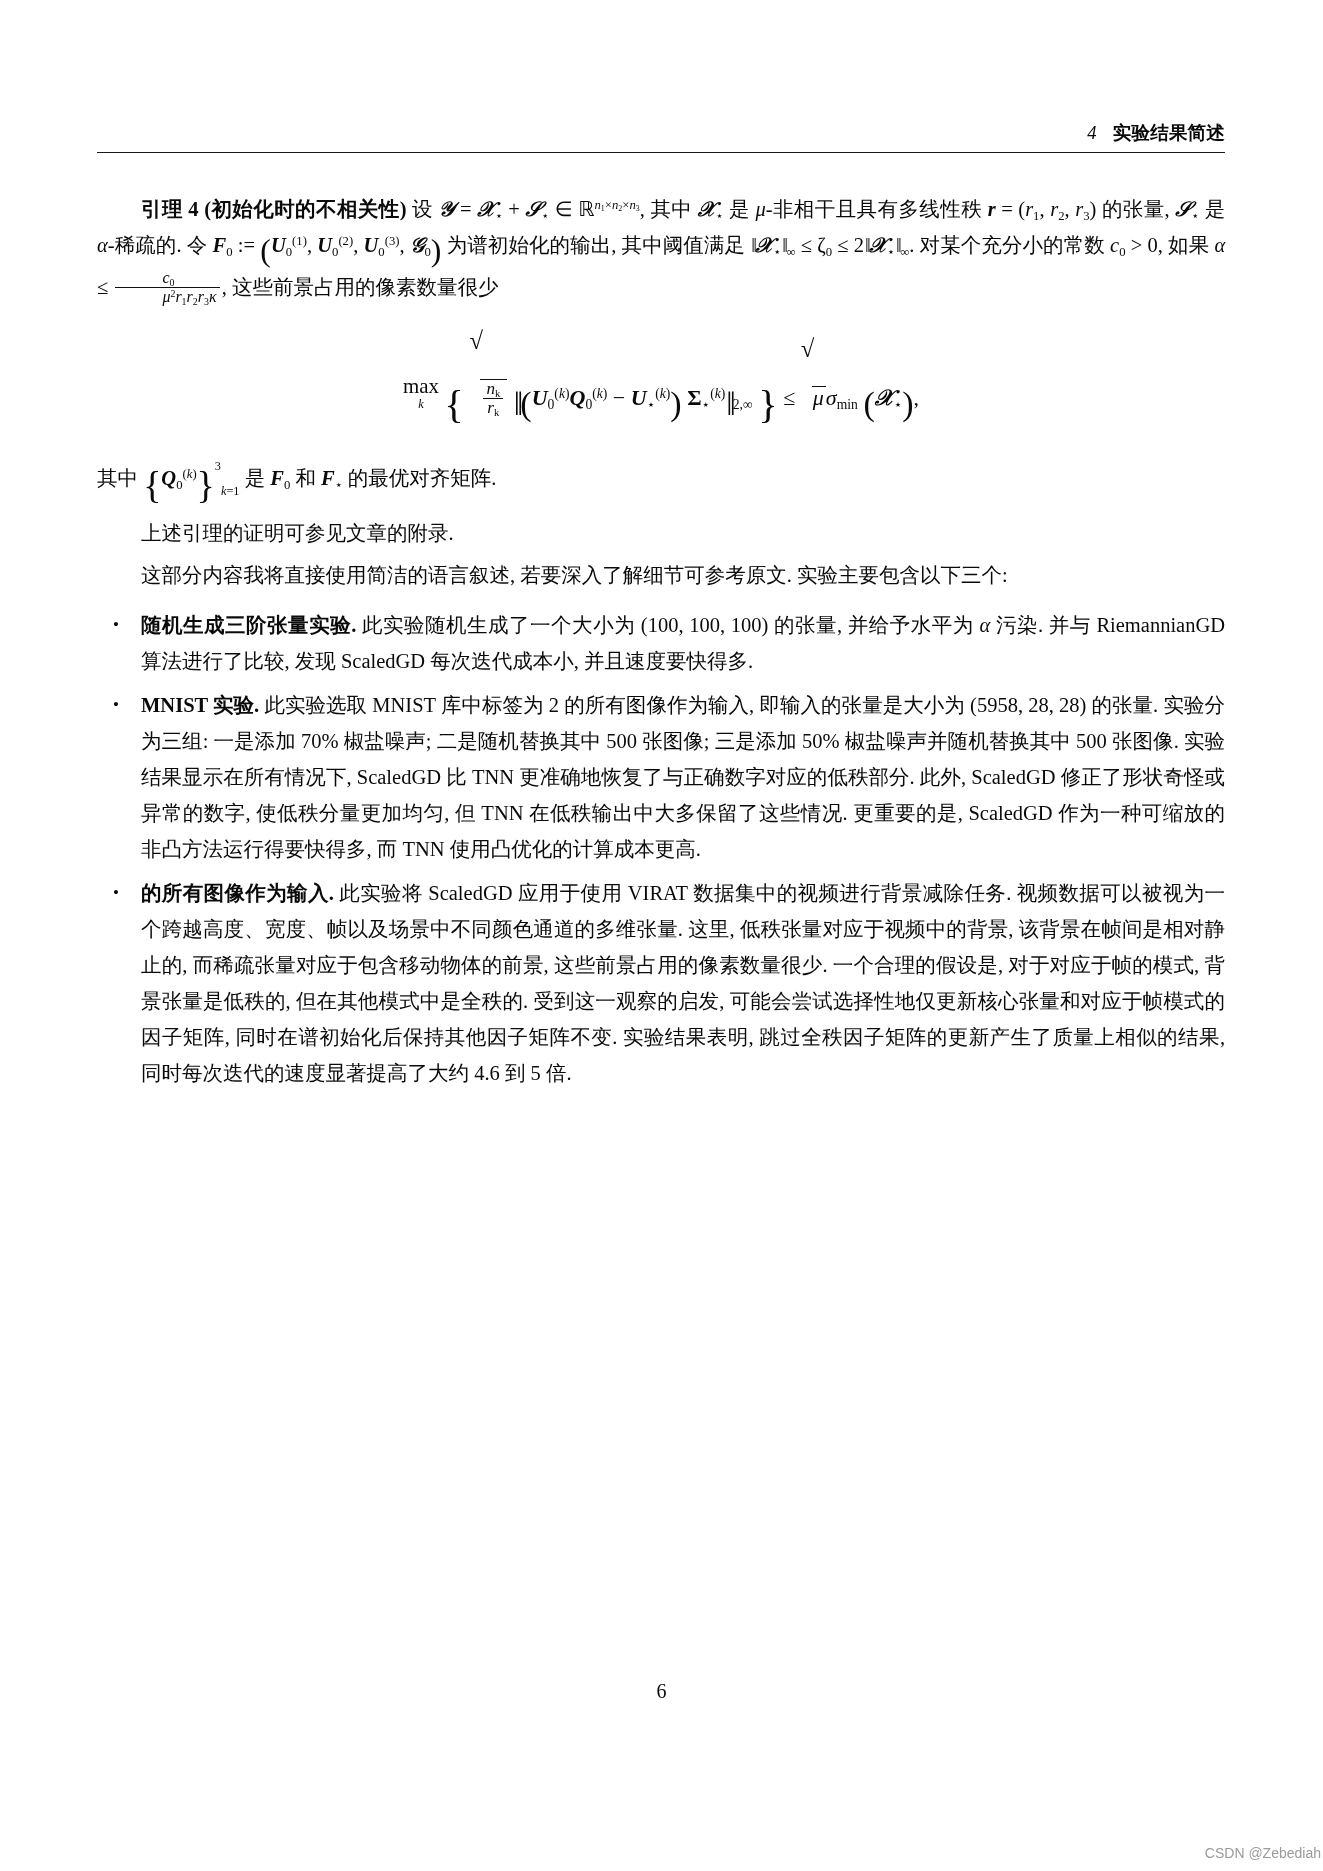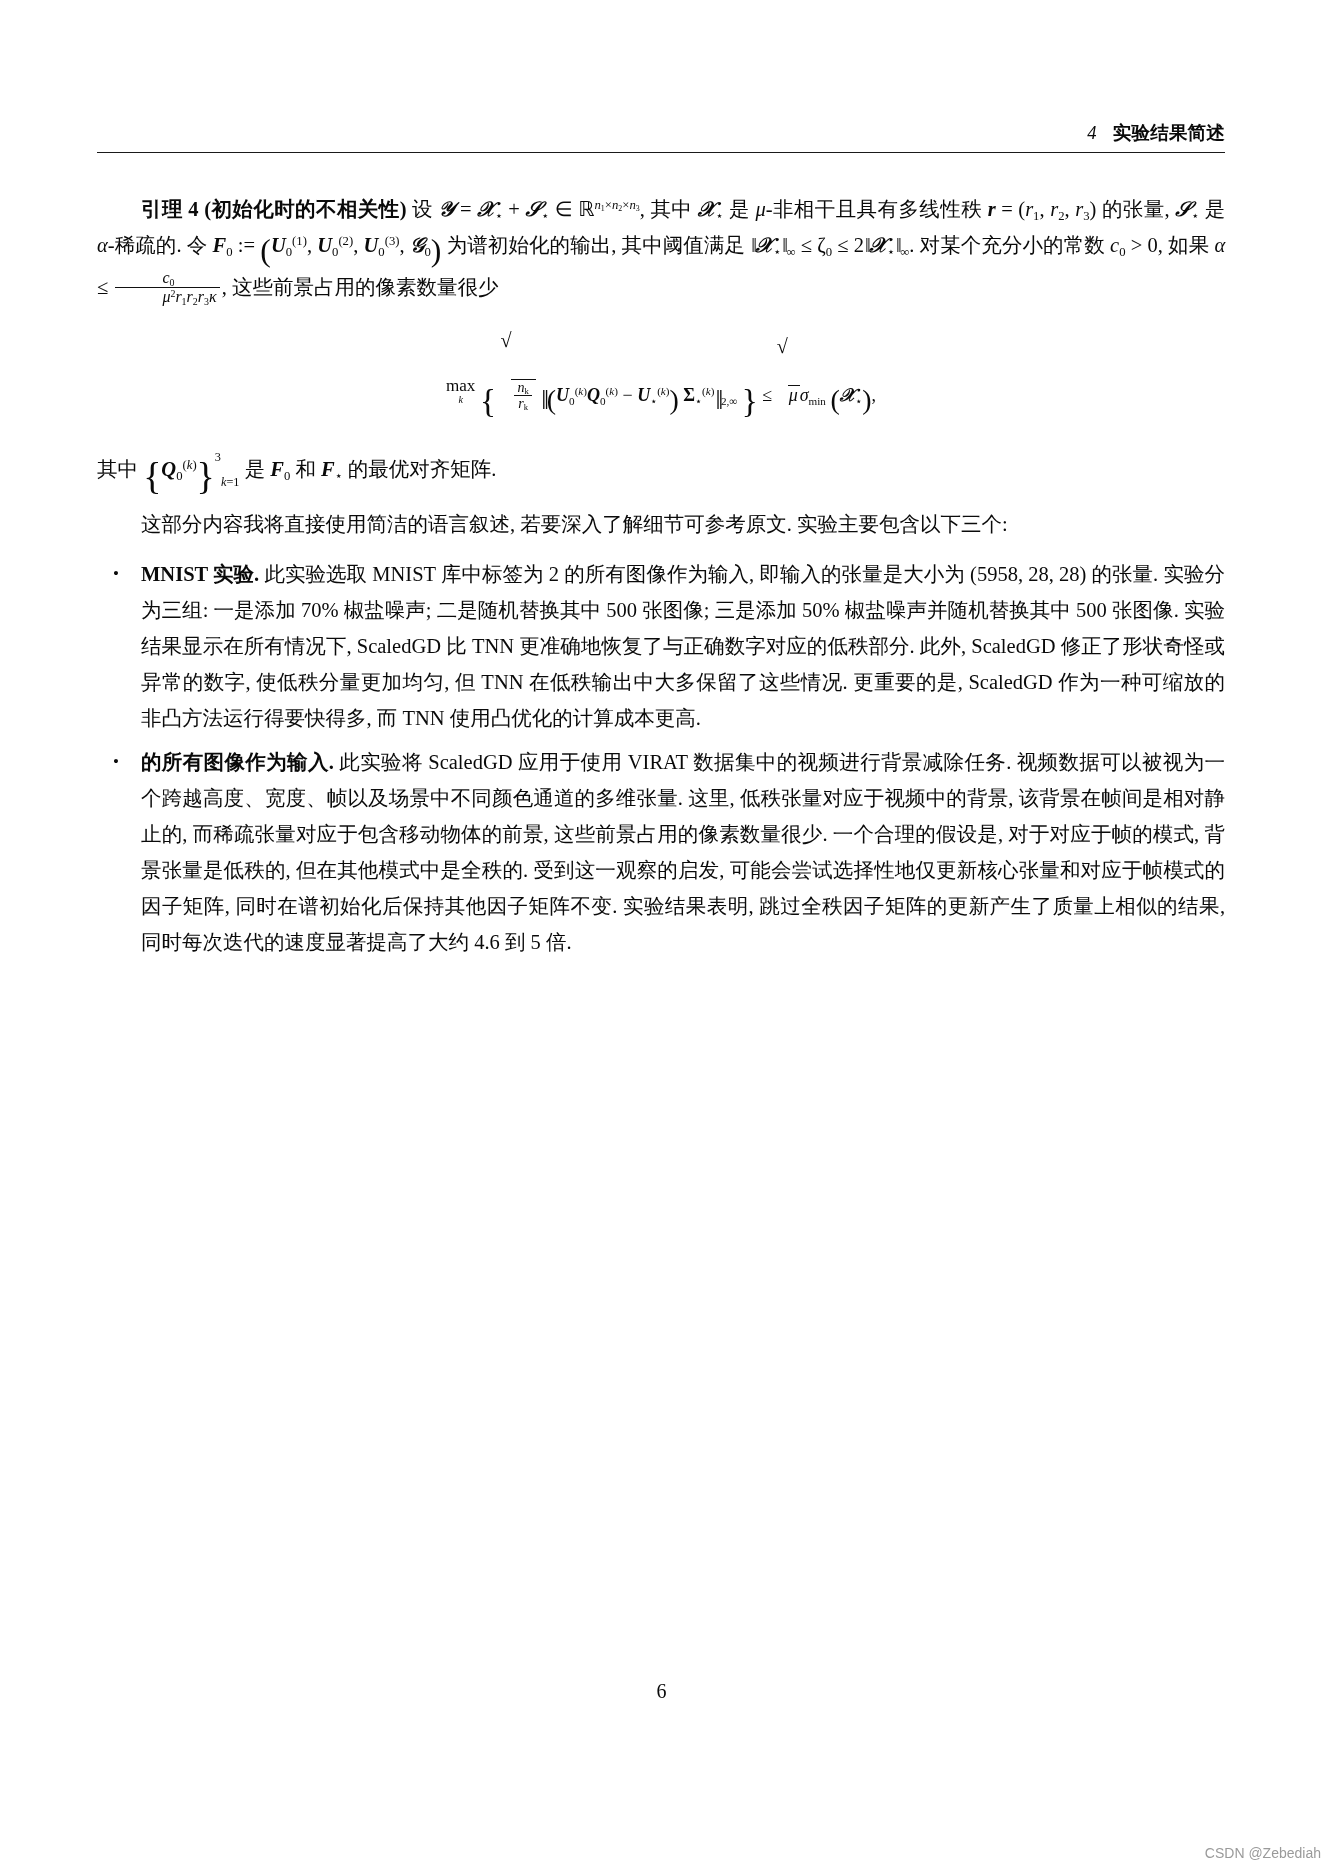--- a/index.html
+++ b/index.html
@@ -96,21 +96,21 @@
   
   .nb { letter-spacing: -0.12em; margin: 0 1px; }
 
   
   .big { font-size: 1.55em; vertical-align: -0.28em; font-style: normal; }
   .big2 { font-size: 1.85em; vertical-align: -0.32em; font-style: normal; }
 
   
   .display-eq {
     text-align: center;
-    font-size: 18px;
+    font-size: 22px;
     margin: 26px 0 22px 0;
     line-height: 1;
   }
   .maxop {
     display: inline-block;
     text-align: center;
     vertical-align: -0.12em;
     line-height: 1.0;
   }
   .maxop .op { display: block; font-style: normal; font-size: 0.95em; }
@@ -232,26 +232,33 @@
     <p class="para">
       <span>其中</span>
       <span class="big2">{</span><span class="mb">Q</span><sub class="s">0</sub><sup class="s">(<span class="mi">k</span>)</sup><span class="big2">}</span><sup class="supscript-out">3</sup><sub class="subscript-out"><span class="mi">k</span>=1</sub>
       <span>是</span>
       <span class="mb">F</span><sub class="s">0</sub>
       <span>和</span>
       <span class="mb">F</span><sub class="s">⋆</sub>
       <span>的最优对齐矩阵.</span>
     </p>
 
+    <p class="para indent">上述引理的证明可参见文章的附录.</p>
 
 
     <p class="para indent">这部分内容我将直接使用简洁的语言叙述, 若要深入了解细节可参考原文. 实验主要包含以下三个:</p>
 
     <ul class="bullets">
 
+      <li>
+        <span class="bold">随机生成三阶张量实验.</span>
+        <span>此实验随机生成了一个大小为 (100, 100, 100) 的张量, 并给予水平为</span>
+        <span class="mi">α</span>
+        <span>污染. 并与 RiemannianGD 算法进行了比较, 发现 ScaledGD 每次迭代成本小, 并且速度要快得多.</span>
+      </li>
 
       <li>
         <span class="bold">MNIST 实验.</span>
         <span>此实验选取 MNIST 库中标签为 2 的所有图像作为输入, 即输入的张量是大小为 (5958, 28, 28) 的张量. 实验分为三组: 一是添加 70% 椒盐噪声; 二是随机替换其中 500 张图像; 三是添加 50% 椒盐噪声并随机替换其中 500 张图像. 实验结果显示在所有情况下, ScaledGD 比 TNN 更准确地恢复了与正确数字对应的低秩部分. 此外, ScaledGD 修正了形状奇怪或异常的数字, 使低秩分量更加均匀, 但 TNN 在低秩输出中大多保留了这些情况. 更重要的是, ScaledGD 作为一种可缩放的非凸方法运行得要快得多, 而 TNN 使用凸优化的计算成本更高.</span>
       </li>
 
       <li>
         <span class="bold">的所有图像作为输入.</span>
         <span>此实验将 ScaledGD 应用于使用 VIRAT 数据集中的视频进行背景减除任务. 视频数据可以被视为一个跨越高度、宽度、帧以及场景中不同颜色通道的多维张量. 这里, 低秩张量对应于视频中的背景, 该背景在帧间是相对静止的, 而稀疏张量对应于包含移动物体的前景, 这些前景占用的像素数量很少. 一个合理的假设是, 对于对应于帧的模式, 背景张量是低秩的, 但在其他模式中是全秩的. 受到这一观察的启发, 可能会尝试选择性地仅更新核心张量和对应于帧模式的因子矩阵, 同时在谱初始化后保持其他因子矩阵不变. 实验结果表明, 跳过全秩因子矩阵的更新产生了质量上相似的结果, 同时每次迭代的速度显著提高了大约 4.6 到 5 倍.</span>
       </li>

